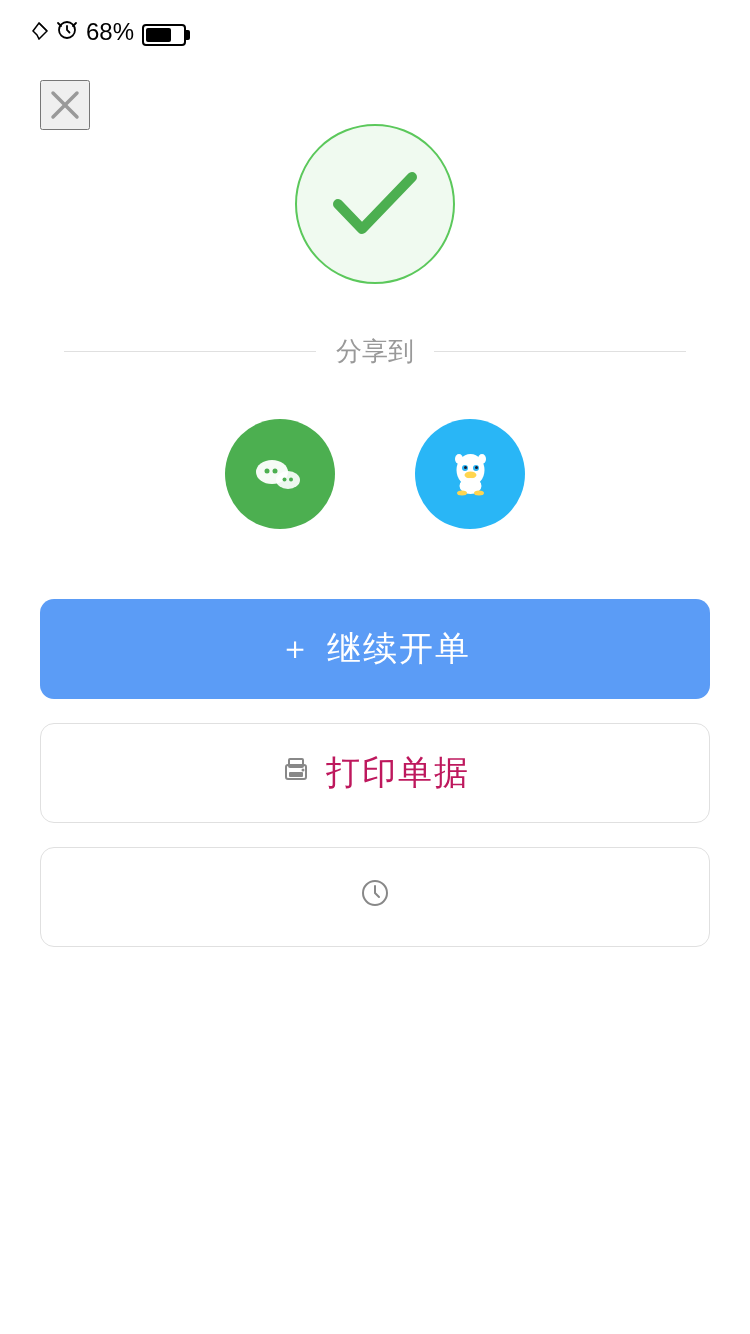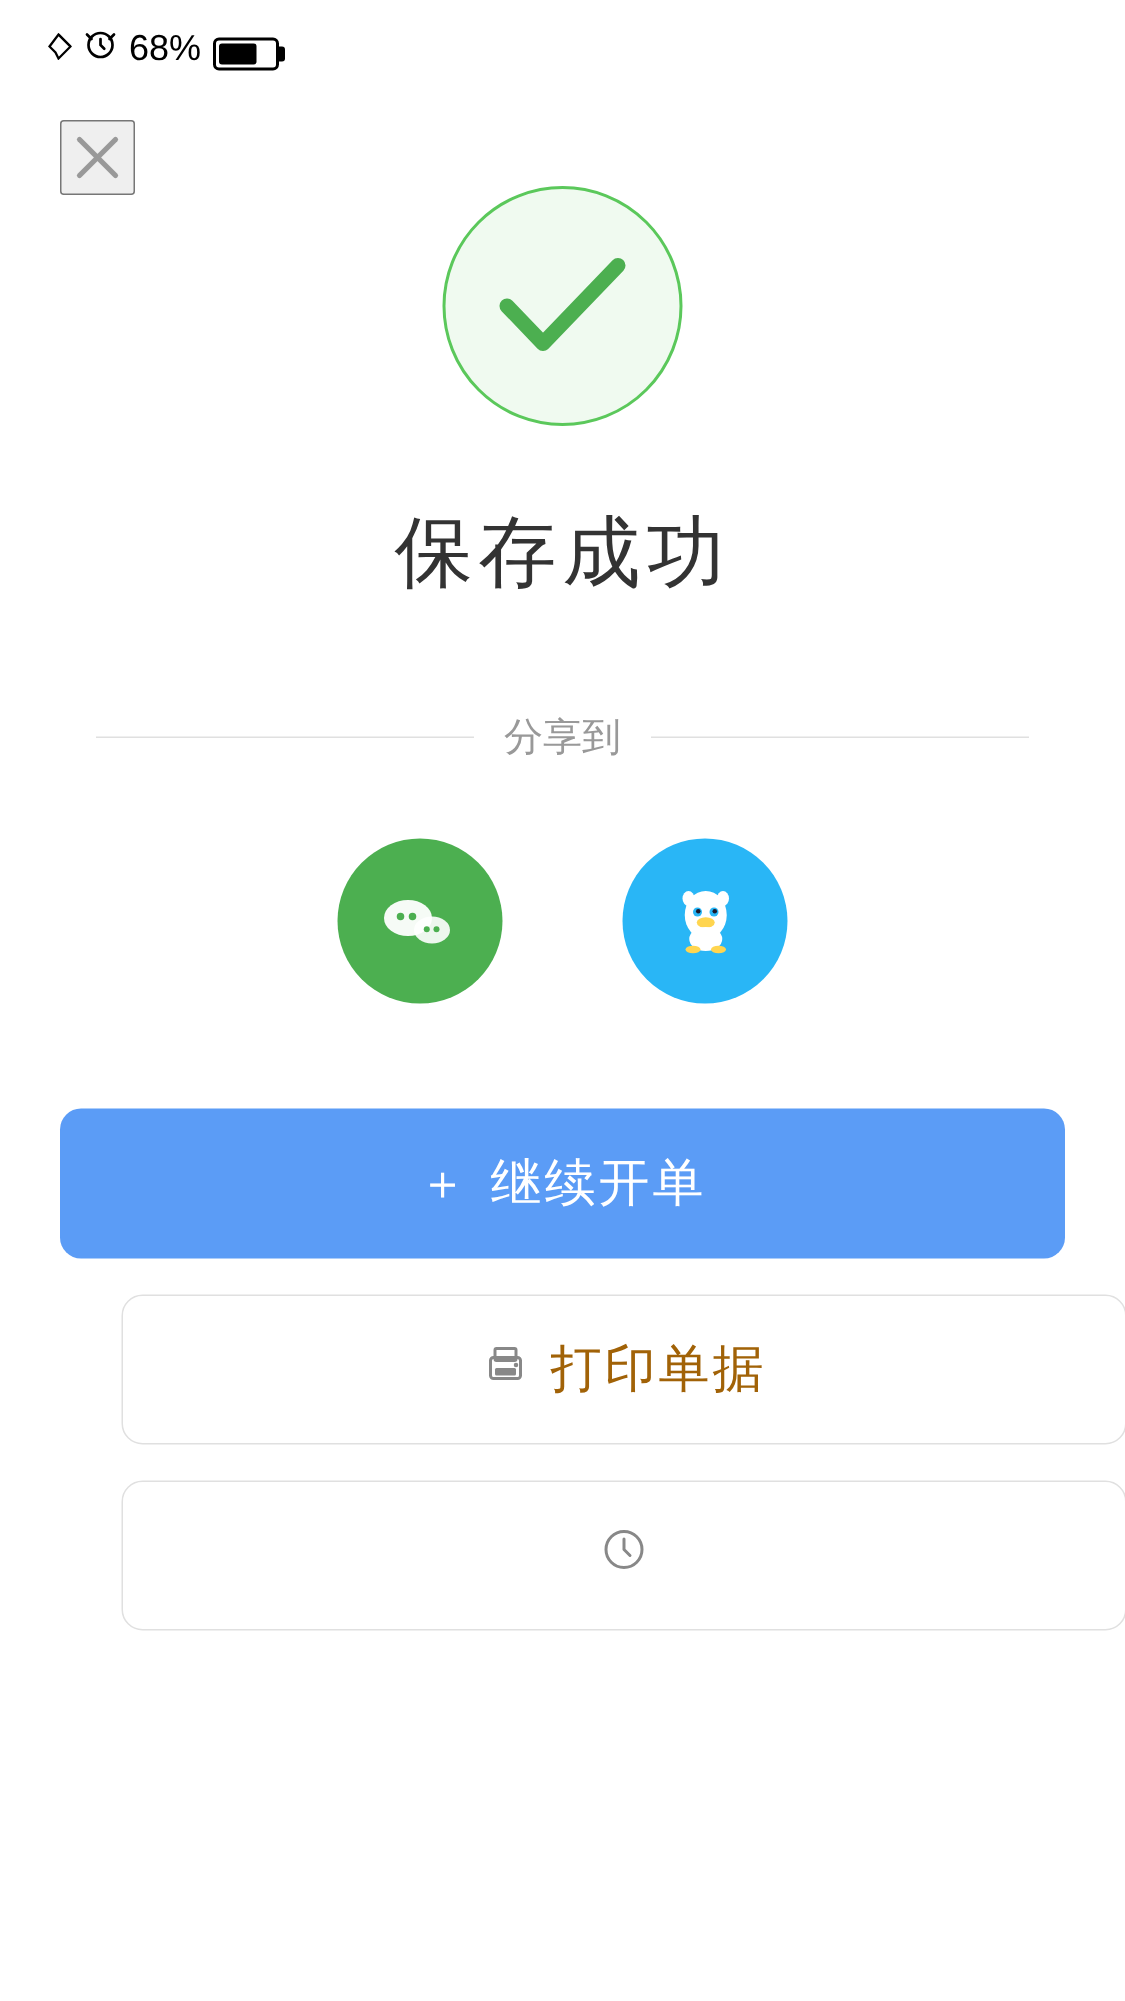--- a/index.html
+++ b/index.html
@@ -213,30 +213,29 @@
       cursor: pointer;
       letter-spacing: 2px;
     }
 
     .btn-secondary {
       width: 100%;
       height: 100px;
       border-radius: 14px;
       background: #ffffff;
       border: 1.5px solid #e0e0e0;
-      color: #a16207;
+      color: #be185d;
       font-size: 34px;
       font-weight: 400;
       display: flex;
       align-items: center;
       justify-content: center;
       gap: 14px;
       cursor: pointer;
       letter-spacing: 2px;
-      margin-left: 41px;
     }
 
     .btn-icon {
       font-size: 32px;
     }
 
     
     .wechat-svg, .qq-svg {
       width: 65px;
       height: 65px;
@@ -275,21 +274,20 @@
 </button>
 
 <div class="main-content">
 
   <div class="success-circle">
     <svg width="90" height="70" viewBox="0 0 90 70" fill="none">
       <path d="M8 35L32 60L82 8" stroke="#4caf50" stroke-width="10" stroke-linecap="round" stroke-linejoin="round" fill="none"></path>
     </svg>
   </div>
 
-  <div class="success-title">保存成功</div>
 
   <div class="share-section">
     <div class="share-divider">
       <span class="share-label">分享到</span>
     </div>
     <div class="share-icons">
 
       <button class="share-btn wechat-btn">
         <svg class="wechat-svg" viewBox="0 0 65 65" fill="none">
 

